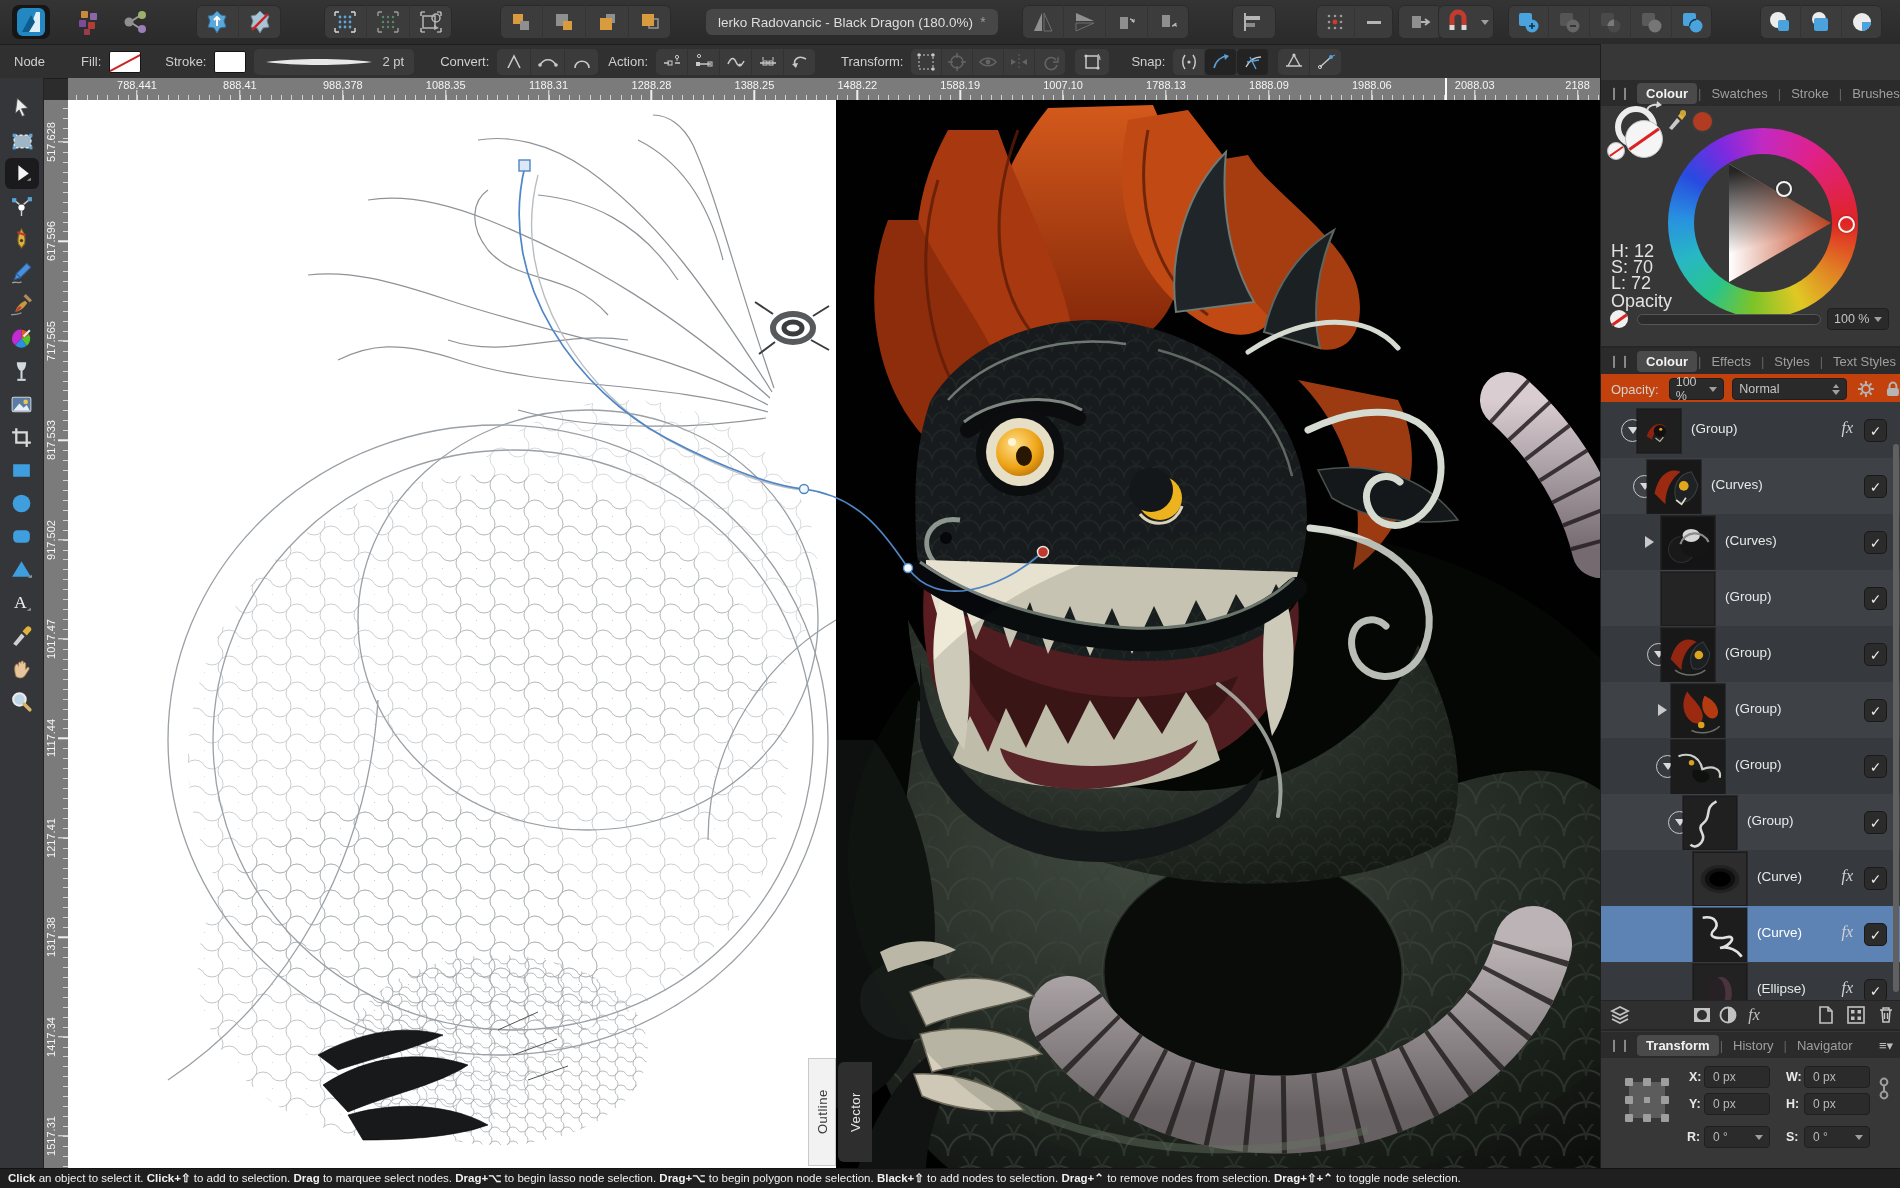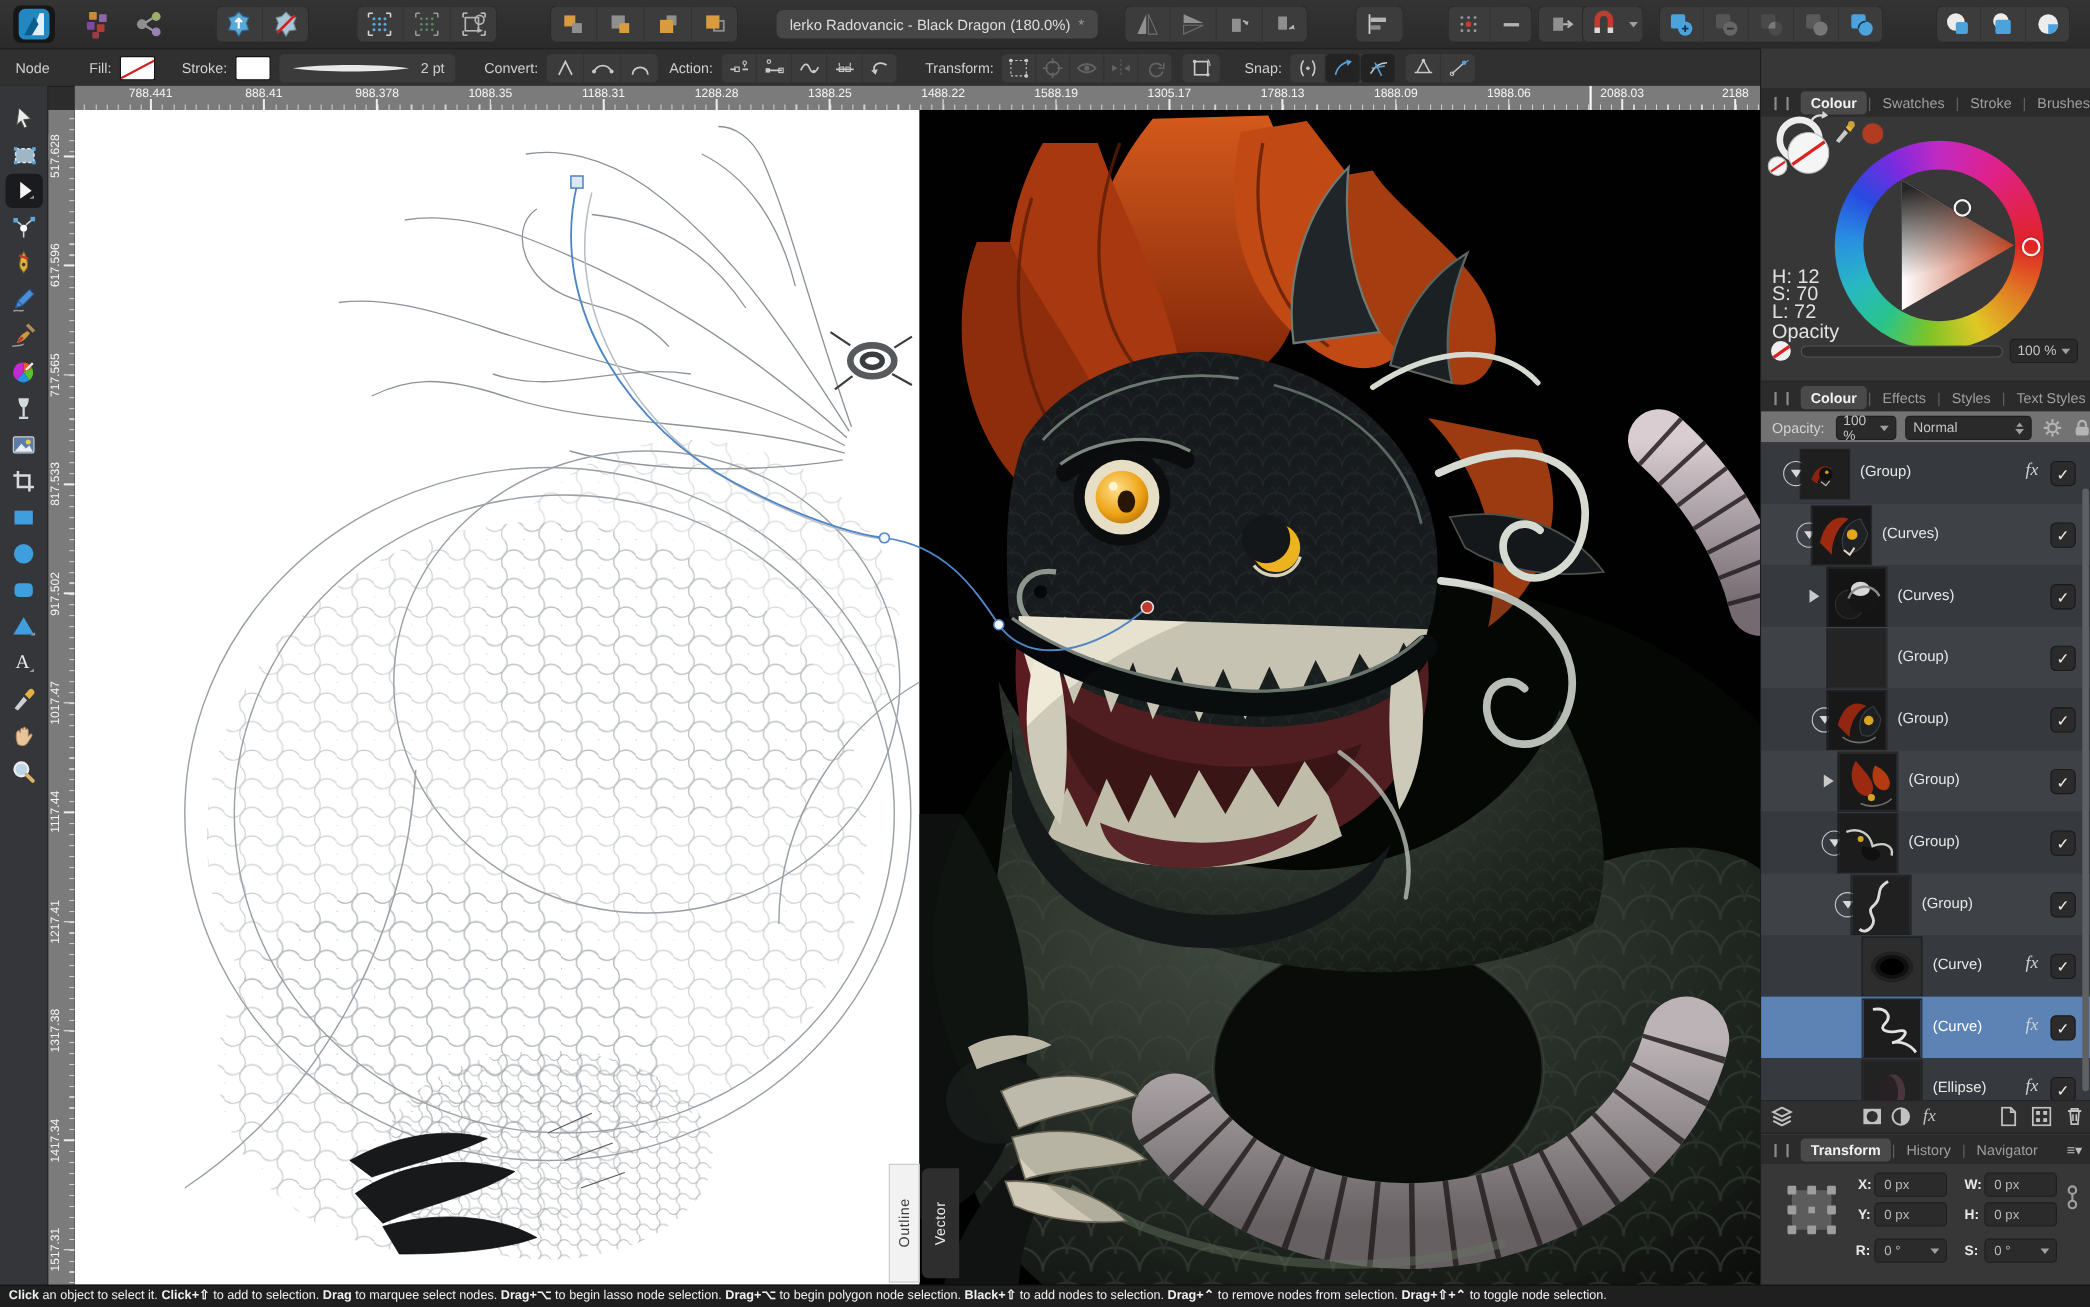--- a/index.html
+++ b/index.html
@@ -69,21 +69,21 @@
      background:conic-gradient(from 0deg,#c22ac2,#e0218a 10%,#e02424 25%,#e07c24 34%,#e0c824 43%,#7cc428 52%,#28c48c 60%,#28b8c4 68%,#2890e0 76%,#284ae0 84%,#7c2ae0 92%,#c22ac2 100%);}
   .wheel .hole{position:absolute;left:26px;top:26px;right:26px;bottom:26px;border-radius:50%;background:#383838;}
   .marker{position:absolute;border:2px solid #f4f4f4;border-radius:50%;box-shadow:0 0 2px #00000088;}
   .hsl{position:absolute;font-size:18px;color:#e2e2e2;line-height:15px;}
   .op-track{position:absolute;height:9px;background:#2c2c2c;border:1px solid #565656;border-radius:6px;}
   .val-box{position:absolute;height:22px;background:#2a2a2a;border:1px solid #1f1f1f;border-radius:4px;
            display:flex;align-items:center;justify-content:space-between;font-size:12.5px;color:#c4c4c4;padding:0 6px;box-sizing:border-box;}
   .caret{width:0;height:0;border-left:4px solid transparent;border-right:4px solid transparent;border-top:5px solid #9f9f9f;}
   .caret-up{width:0;height:0;border-left:3.5px solid transparent;border-right:3.5px solid transparent;border-bottom:4px solid #9f9f9f;margin-bottom:2px;}
   
-  .opacity-row{position:absolute;left:0;width:300px;height:30px;display:flex;align-items:center;font-size:13px;color:#d2d2d2;background:#737373;}
+  .opacity-row{position:absolute;left:0;width:300px;height:30px;display:flex;align-items:center;font-size:13px;color:#d2d2d2;background:#c2410c;}
   .layerlist{position:absolute;left:0;width:300px;overflow:hidden;background:#313131;}
   .lrow{position:absolute;left:0;width:300px;height:56px;border-bottom:1px solid #2b2d30;}
   .lrow.dark{background:#36393d;} .lrow.light{background:#3e4146;}
   .lrow.selected{background:#5d83b5;}
   .lrow .arr-open{position:absolute;top:17px;width:21px;height:21px;border:1.5px solid #c9c9c9;border-radius:50%;display:flex;align-items:center;justify-content:center;}
   .tri-d{width:0;height:0;border-left:5px solid transparent;border-right:5px solid transparent;border-top:7px solid #d9d9d9;}
   .tri-r{position:absolute;top:22px;width:0;height:0;border-top:6px solid transparent;border-bottom:6px solid transparent;border-left:9px solid #c9c9c9;}
   .lthumb{position:absolute;border:1px solid #1b1b1b;box-shadow:0 0 0 1px #00000055;}
   .lthumb svg{display:block;}
   .llabel{position:absolute;font-size:13.5px;color:#e8e8e8;top:19px;}
@@ -643,21 +643,21 @@
       <div class="major"></div>
       <span class="hlabel" style="left: 69px;">788.441</span>
       <span class="hlabel" style="left: 171.9px;">888.41</span>
       <span class="hlabel" style="left: 274.8px;">988.378</span>
       <span class="hlabel" style="left: 377.7px;">1088.35</span>
       <span class="hlabel" style="left: 480.6px;">1188.31</span>
       <span class="hlabel" style="left: 583.5px;">1288.28</span>
       <span class="hlabel" style="left: 686.4px;">1388.25</span>
       <span class="hlabel" style="left: 789.3px;">1488.22</span>
       <span class="hlabel" style="left: 892.2px;">1588.19</span>
-      <span class="hlabel" style="left: 995.1px;">1305.17</span>
+      <span class="hlabel" style="left: 995.1px;">1007.10</span>
       <span class="hlabel" style="left: 1098px;">1788.13</span>
       <span class="hlabel" style="left: 1200.9px;">1888.09</span>
       <span class="hlabel" style="left: 1303.8px;">1988.06</span>
       <span class="hlabel" style="left: 1406.7px;">2088.03</span>
       <span class="hlabel" style="left: 1509.6px;">2188</span>
       <div class="cursor-mark" style="left: 1377px;"></div>
     </div>
   <div class="vruler" id="vruler">
       <div class="minor"></div>
       <div class="major"></div>

